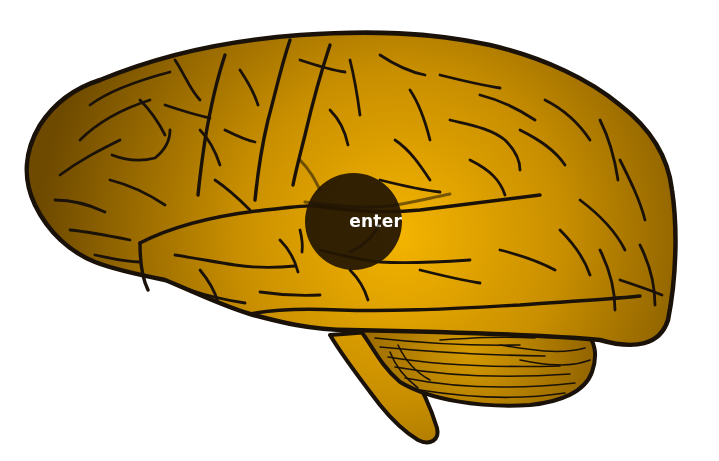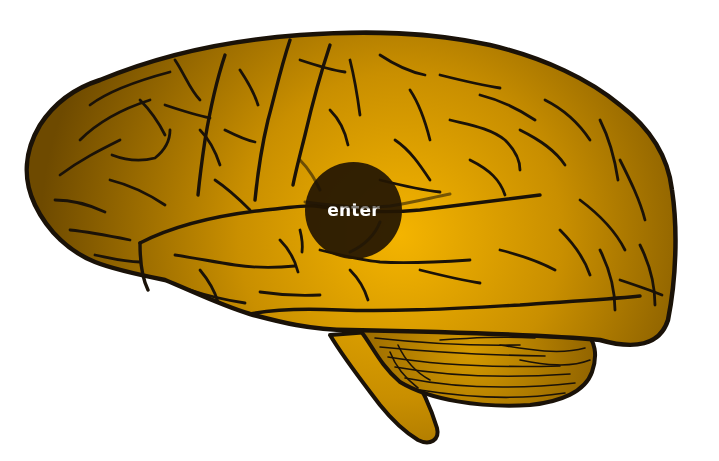--- a/index.html
+++ b/index.html
@@ -22,28 +22,28 @@
     }
     .brain-svg {
       position: absolute;
       left: 0; top: 0;
       width: 719px;
       height: 461px;
     }
     .enter-button {
       position: absolute;
       left: 305px;
-      top: 162px;
+      top: 173px;
       width: 97px;
       height: 97px;
       border-radius: 50%;
       background: rgba(36, 22, 2, 0.93);
       display: flex;
       align-items: center;
-      justify-content: center;
+      justify-content: flex-end;
       cursor: pointer;
       z-index: 1;
     }
     .enter-label {
       color: #ffffff;
       font-family: "DejaVu Sans", sans-serif;
       font-weight: bold;
       font-size: 17px;
       letter-spacing: 0.2px;
       margin-top: -2px;

